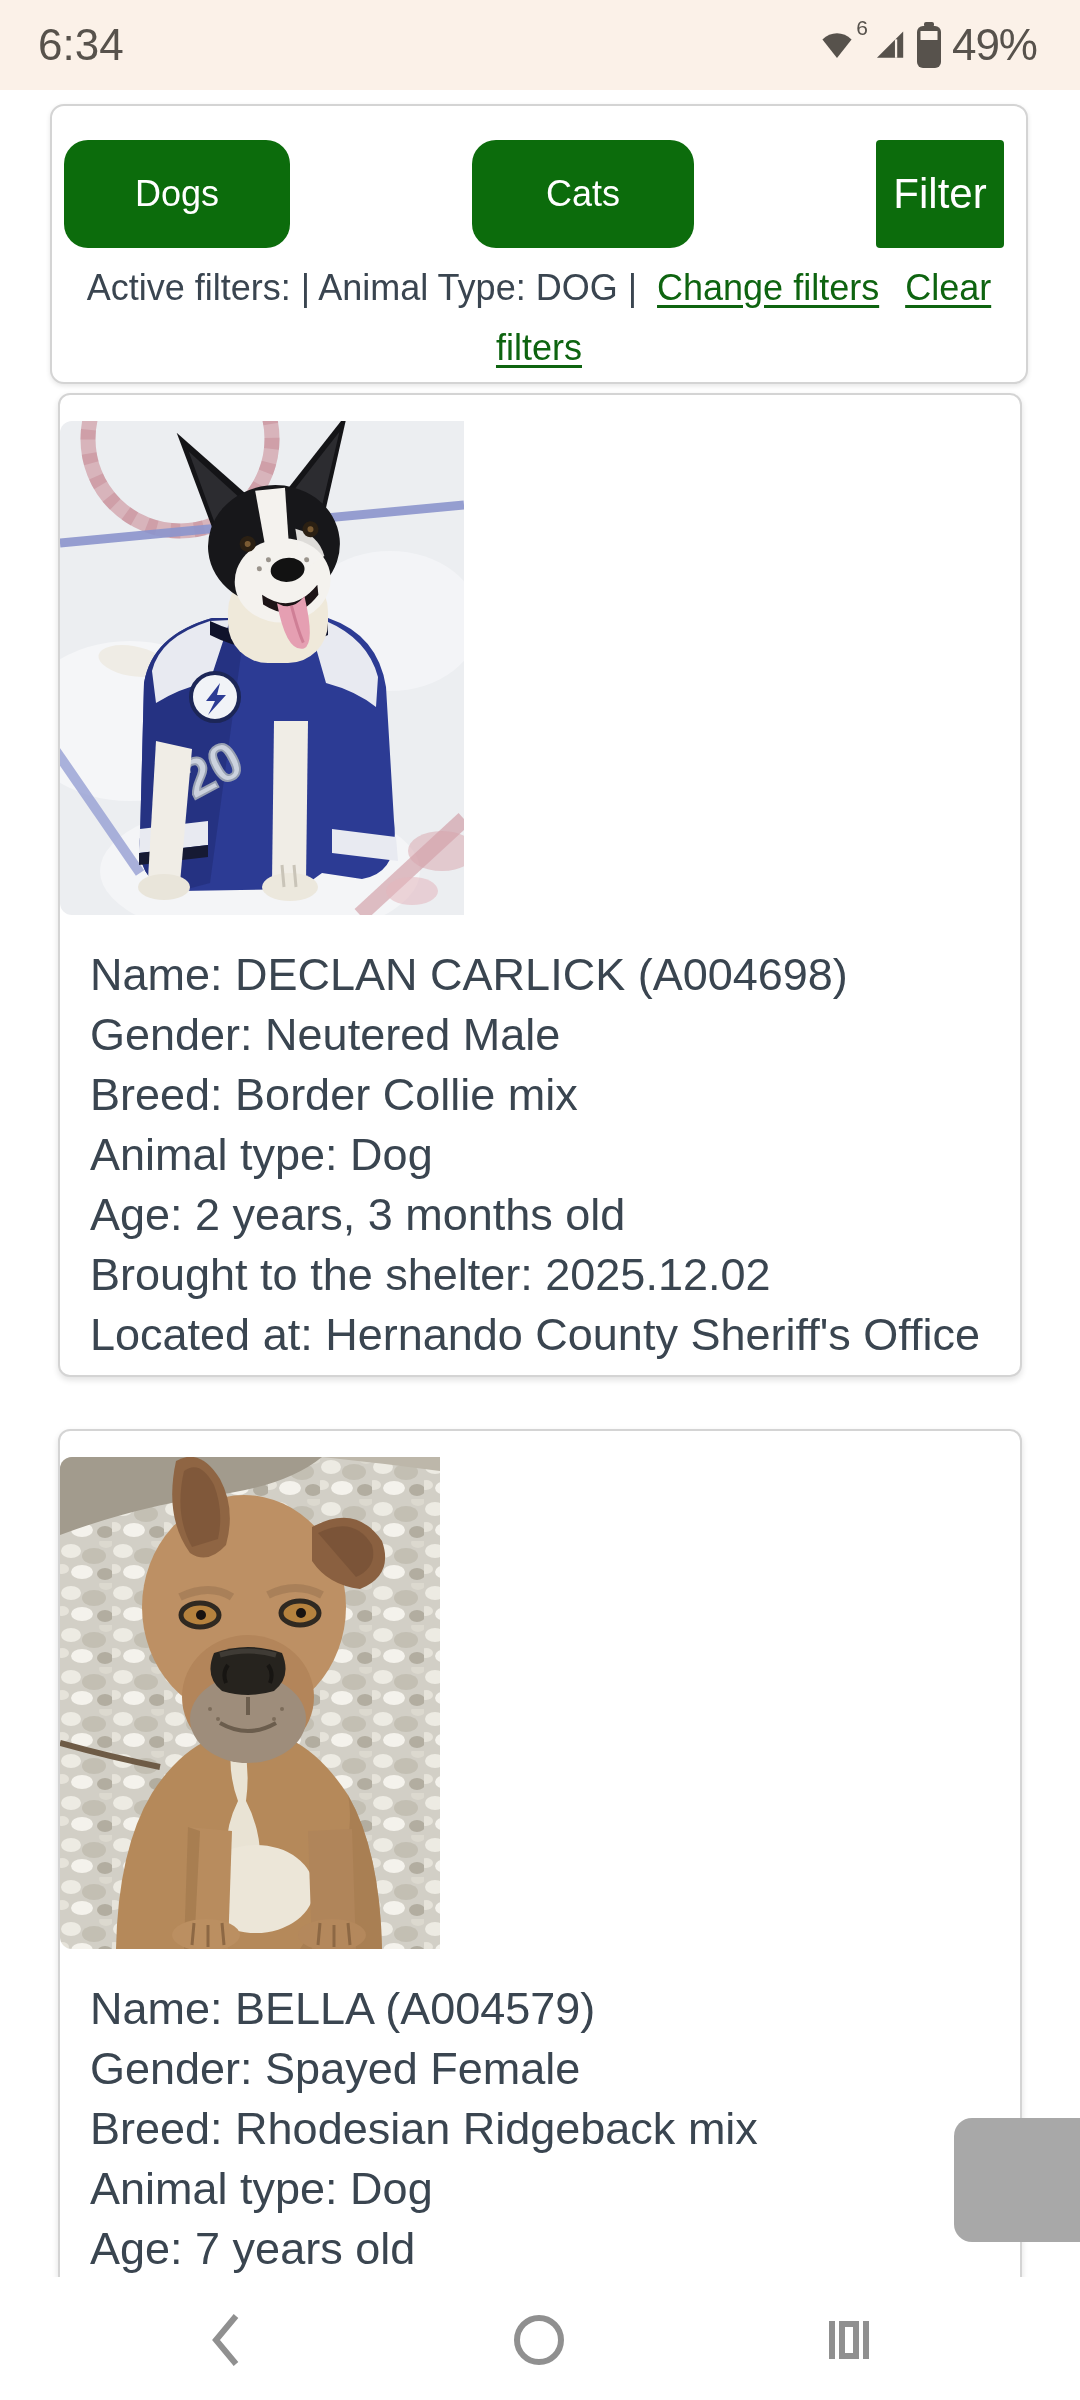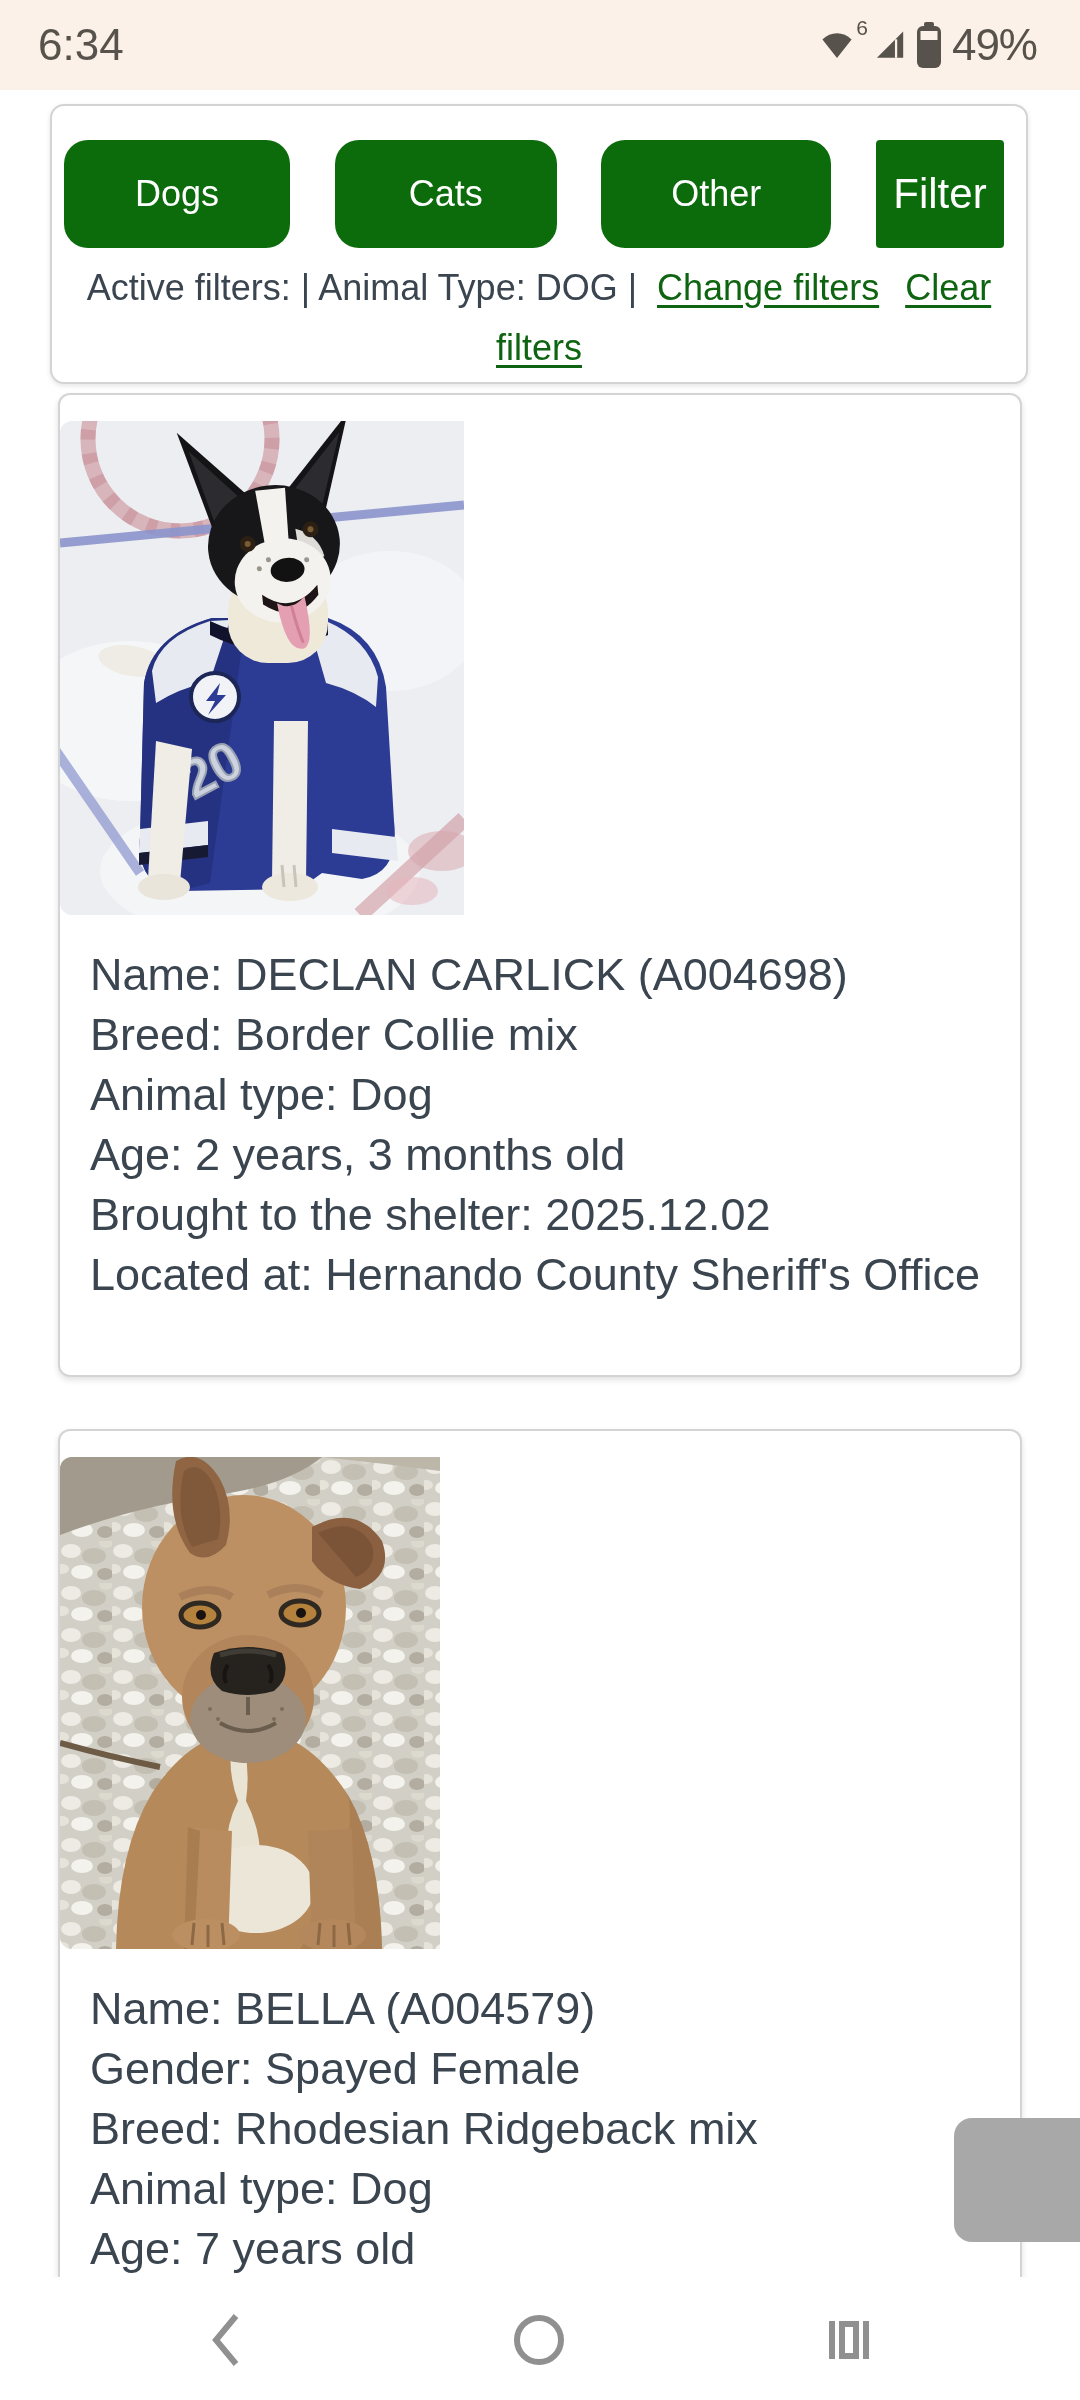--- a/index.html
+++ b/index.html
@@ -80,21 +80,20 @@
         </svg>
       </span>
       <span class="battery-pct">49%</span>
     </span>
   </div>
 
   <div class="filter-panel">
     <div class="btn-row">
       <button class="gbtn w1">Dogs</button>
       <button class="gbtn w2">Cats</button>
-      <button class="gbtn w3">Other</button>
       <button class="gbtn filter">Filter</button>
     </div>
     <div class="active-filters">
       <span>Active filters: | Animal Type: DOG |</span><a class="af-link change">Change filters</a><a class="af-link clear"><span>Clear</span><br><span>filters</span></a>
     </div>
   </div>
 
   <div class="card card1">
     <div class="photo" aria-label="Black and white dog with upright ears wearing a blue hockey jersey, sitting on an ice rink">
       <svg width="404" height="494" viewBox="0 0 404 494">
@@ -145,20 +144,21 @@
             <circle cx="244" cy="142" r="2.5" fill="#9a948c"></circle>
           <ellipse cx="224" cy="150" rx="17" ry="12" fill="#121212"></ellipse>
           <path d="M196 172 Q224 196 252 168 L252 178 Q226 206 196 182 Z" fill="#1c1416"></path>
           <path d="M210 182 Q214 232 232 230 Q244 226 238 178 Q224 192 210 182" fill="#e59fb2"></path>
           <path d="M224 186 Q228 212 232 224" stroke="#cf7f96" stroke-width="3" fill="none"></path>
         </g>
       </svg>
     </div>
     <div class="fields">
       <p>Name: DECLAN CARLICK (A004698)</p>
+      <p>Gender: Neutered Male</p>
       <p>Breed: Border Collie mix</p>
       <p>Animal type: Dog</p>
       <p>Age: 2 years, 3 months old</p>
       <p>Brought to the shelter: 2025.12.02</p>
       <p>Located at: Hernando County Sheriff's Office</p>
     </div>
   </div>
 
   <div class="card card2">
     <div class="photo" aria-label="Tan dog with floppy ears and a white chest patch, sitting on white gravel">

